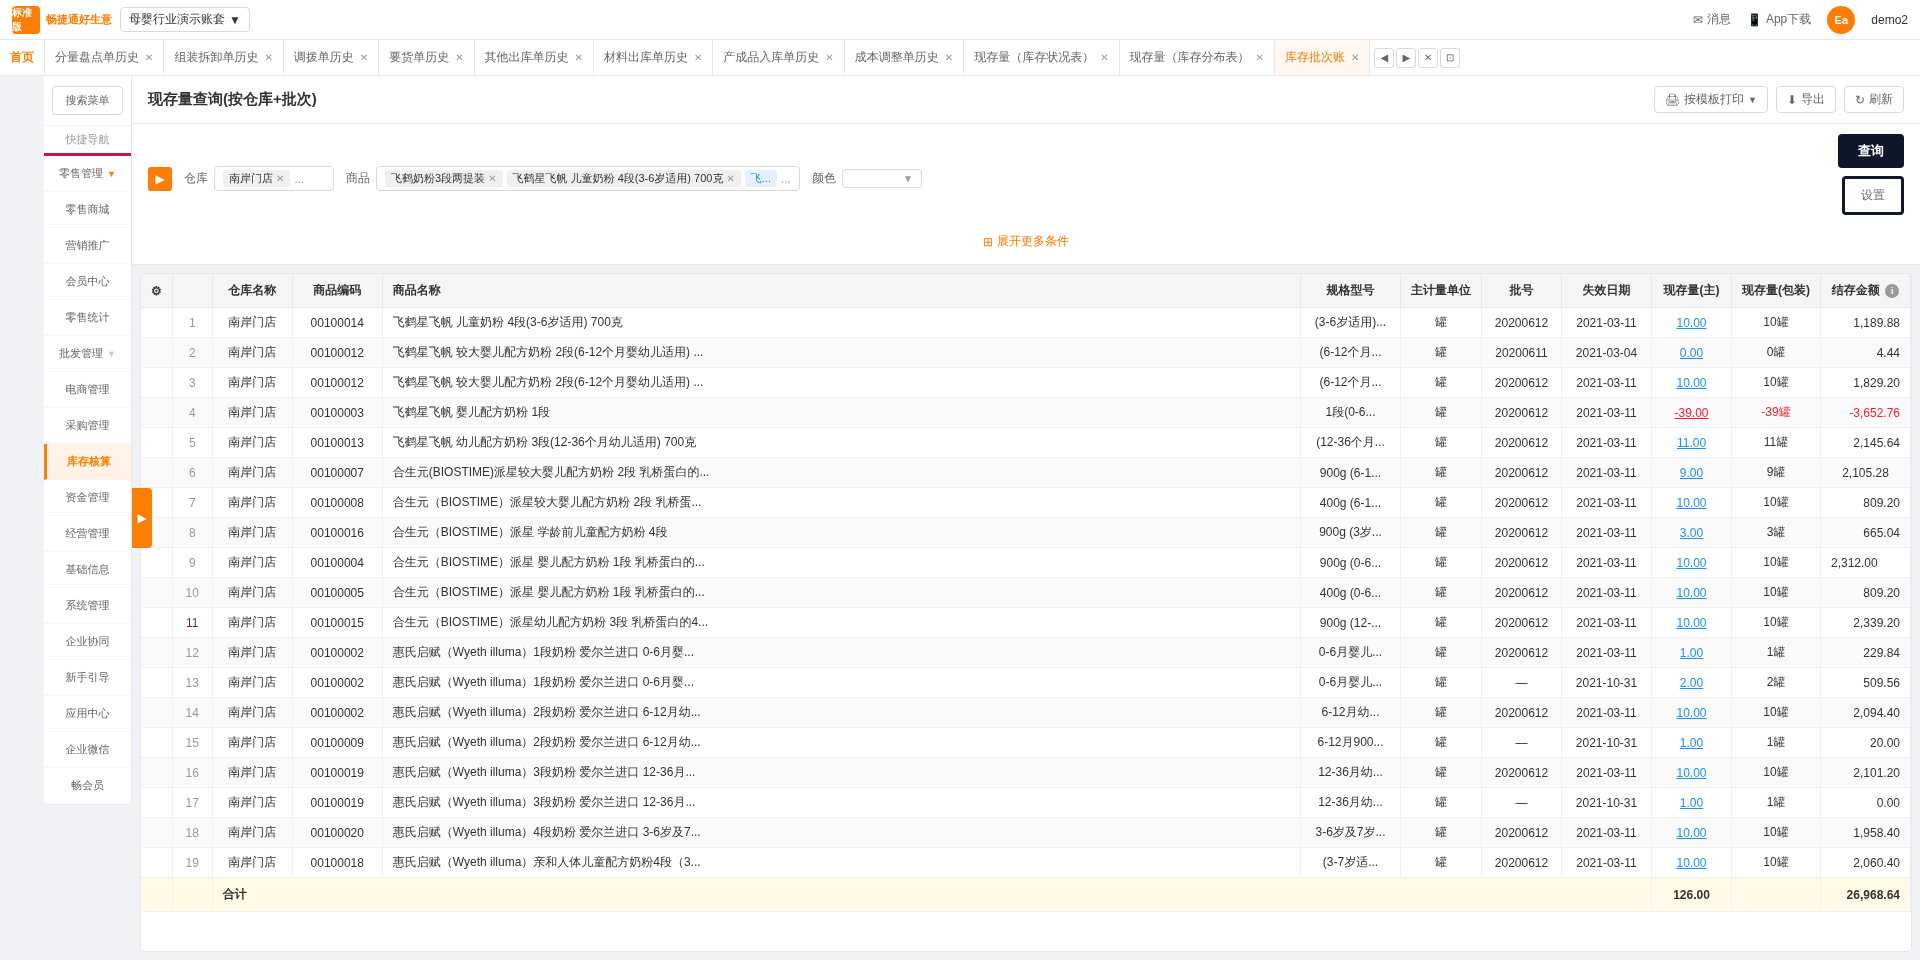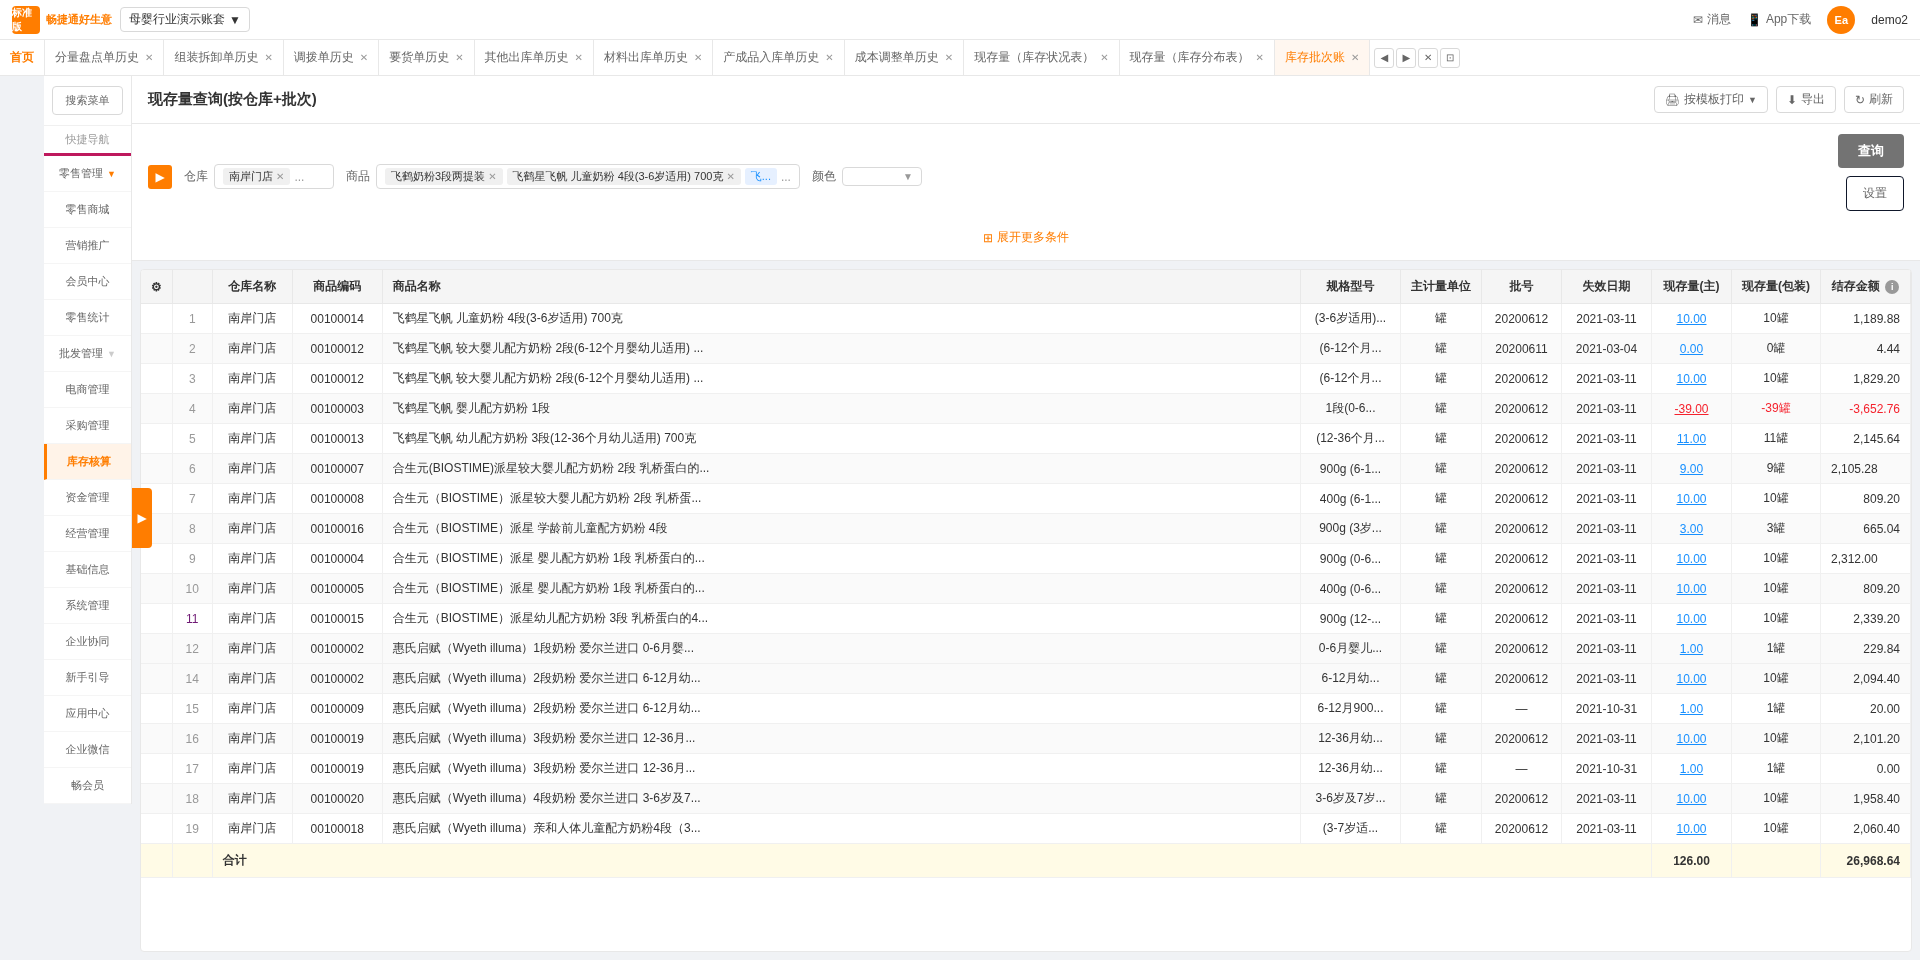--- a/index.html
+++ b/index.html
@@ -76,22 +76,22 @@
     .col-name { min-width: 220px; text-align: left; }
     .col-spec { width: 100px; }
     .col-unit { width: 80px; }
     .col-batch { width: 80px; }
     .col-expire { width: 90px; }
     .col-qty { width: 80px; }
     .col-qtyp { width: 80px; }
     .col-amount { width: 90px; }
 
     
-    .query-btn { background: #737373; color: #fff; border: none; padding: 8px 20px; border-radius: 4px; cursor: pointer; font-size: 13px; font-weight: bold; }
-    .settings-btn { background: #fff; color: #666; border: 1px solid #0f172a; padding: 8px 16px; border-radius: 4px; cursor: pointer; font-size: 12px; margin-top: 4px; }
+    .query-btn { background: #0f172a; color: #fff; border: none; padding: 8px 20px; border-radius: 4px; cursor: pointer; font-size: 13px; font-weight: bold; }
+    .settings-btn { background: #fff; color: #666; border: 3px solid #0f172a; padding: 8px 16px; border-radius: 4px; cursor: pointer; font-size: 12px; margin-top: 4px; }
     .query-area { display: flex; flex-direction: column; align-items: flex-end; gap: 4px; padding: 0 0 8px; }
 
     
     .color-selector { display: flex; align-items: center; border: 1px solid #d9d9d9; border-radius: 4px; padding: 3px 8px; min-width: 80px; background: #fff; cursor: pointer; }
     .color-selector-text { font-size: 12px; color: #999; flex: 1; }
     .color-selector-arrow { color: #999; font-size: 10px; }
 
     
     ::-webkit-scrollbar { width: 6px; height: 6px; }
     ::-webkit-scrollbar-track { background: #f0f0f0; }
@@ -364,21 +364,21 @@
     <td style="color:#999;">6</td>
     <td>南岸门店</td>
     <td>00100007</td>
     <td class="left" style="max-width:240px;overflow:hidden;text-overflow:ellipsis;">合生元(BIOSTIME)派星较大婴儿配方奶粉 2段 乳桥蛋白的...</td>
     <td>900g (6-1...</td>
     <td>罐</td>
     <td>20200612</td>
     <td>2021-03-11</td>
     <td class="td-link">9.00</td>
     <td class="">9罐</td>
-    <td class="" style="text-align:left;">2,105.28</td>
+    <td class="" style="text-align:center;">2,105.28</td>
   </tr>
             <tr style="background: rgb(255, 255, 255);">
     <td></td>
     <td style="color:#999;">7</td>
     <td>南岸门店</td>
     <td>00100008</td>
     <td class="left" style="max-width:240px;overflow:hidden;text-overflow:ellipsis;">合生元（BIOSTIME）派星较大婴儿配方奶粉 2段 乳桥蛋...</td>
     <td>400g (6-1...</td>
     <td>罐</td>
     <td>20200612</td>
@@ -449,20 +449,34 @@
     <td>南岸门店</td>
     <td>00100002</td>
     <td class="left" style="max-width:240px;overflow:hidden;text-overflow:ellipsis;">惠氏启赋（Wyeth illuma）1段奶粉 爱尔兰进口 0-6月婴...</td>
     <td>0-6月婴儿...</td>
     <td>罐</td>
     <td>20200612</td>
     <td>2021-03-11</td>
     <td class="td-link">1.00</td>
     <td class="">1罐</td>
     <td class="" style="text-align:right;">229.84</td>
+  </tr>
+            <tr style="background: rgb(255, 255, 255);">
+    <td></td>
+    <td style="color:#999;">13</td>
+    <td>南岸门店</td>
+    <td>00100002</td>
+    <td class="left" style="max-width:240px;overflow:hidden;text-overflow:ellipsis;">惠氏启赋（Wyeth illuma）1段奶粉 爱尔兰进口 0-6月婴...</td>
+    <td>0-6月婴儿...</td>
+    <td>罐</td>
+    <td>—</td>
+    <td>2021-10-31</td>
+    <td class="td-link">2.00</td>
+    <td class="">2罐</td>
+    <td class="" style="text-align:right;">509.56</td>
   </tr>
             <tr style="background: rgb(250, 250, 250);">
     <td></td>
     <td style="color:#999;">14</td>
     <td>南岸门店</td>
     <td>00100002</td>
     <td class="left" style="max-width:240px;overflow:hidden;text-overflow:ellipsis;">惠氏启赋（Wyeth illuma）2段奶粉 爱尔兰进口 6-12月幼...</td>
     <td>6-12月幼...</td>
     <td>罐</td>
     <td>20200612</td>

